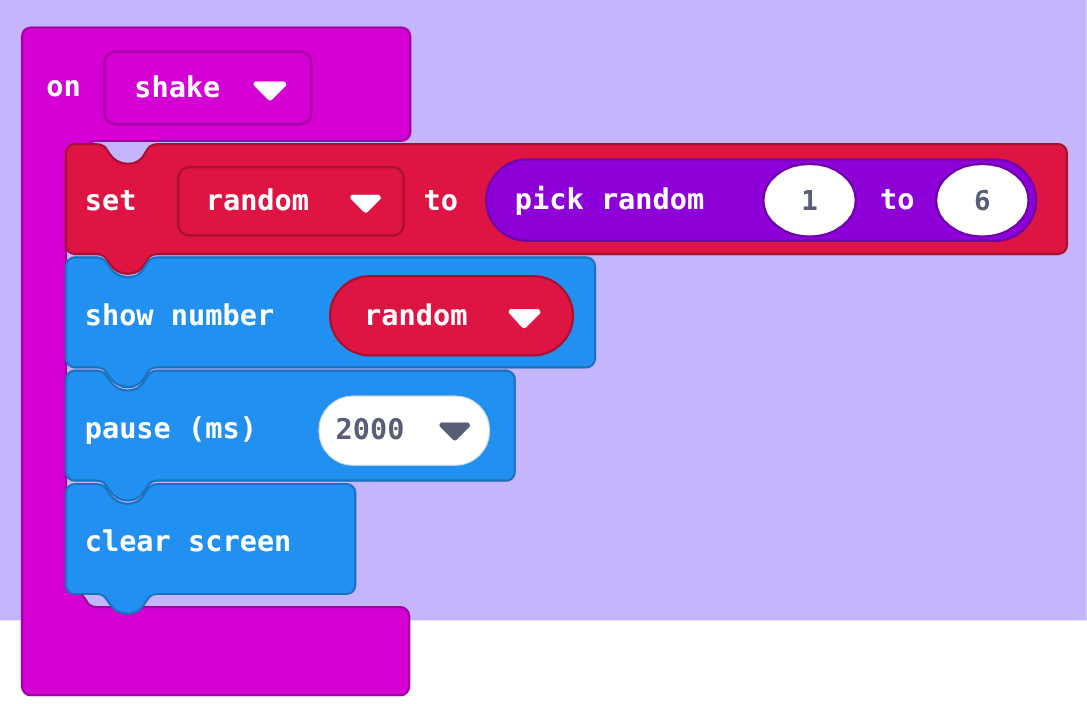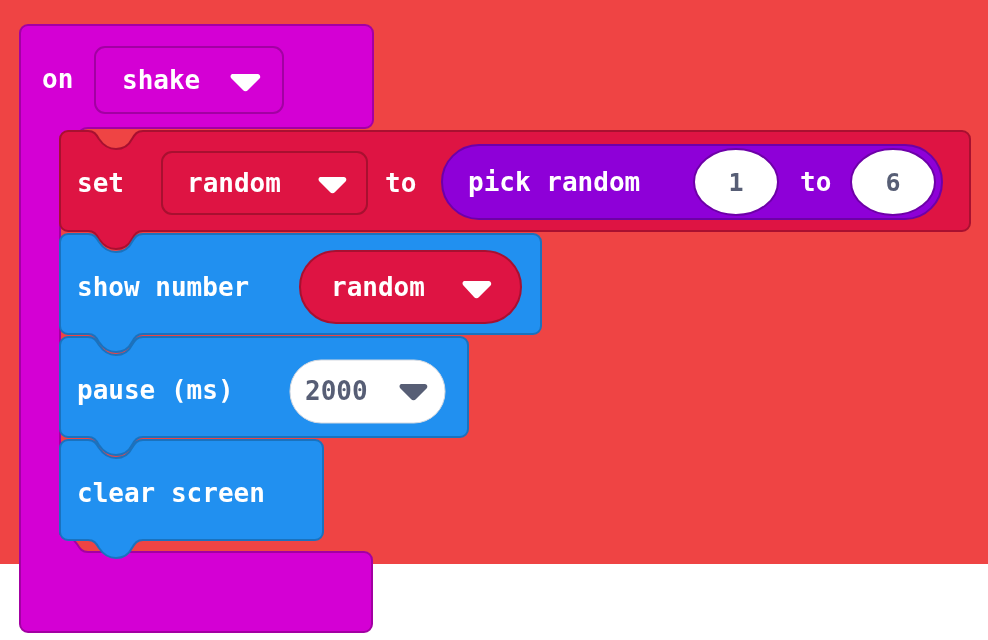--- a/index.html
+++ b/index.html
@@ -10,21 +10,21 @@
   body {
     width: 988px;
     height: 640px;
     overflow: hidden;
     font-family: "DejaVu Sans Mono", "Liberation Mono", monospace;
   }
   #canvas {
     position: relative;
     width: 988px;
     height: 564px;
-    background: #ef4444;
+    background: #c4b5fd;
   }
   svg.blocks {
     position: absolute;
     top: 0;
     left: 0;
     width: 988px;
     height: 640px;
   }
   .blk-text {
     font-family: "DejaVu Sans Mono", "Liberation Mono", monospace;

